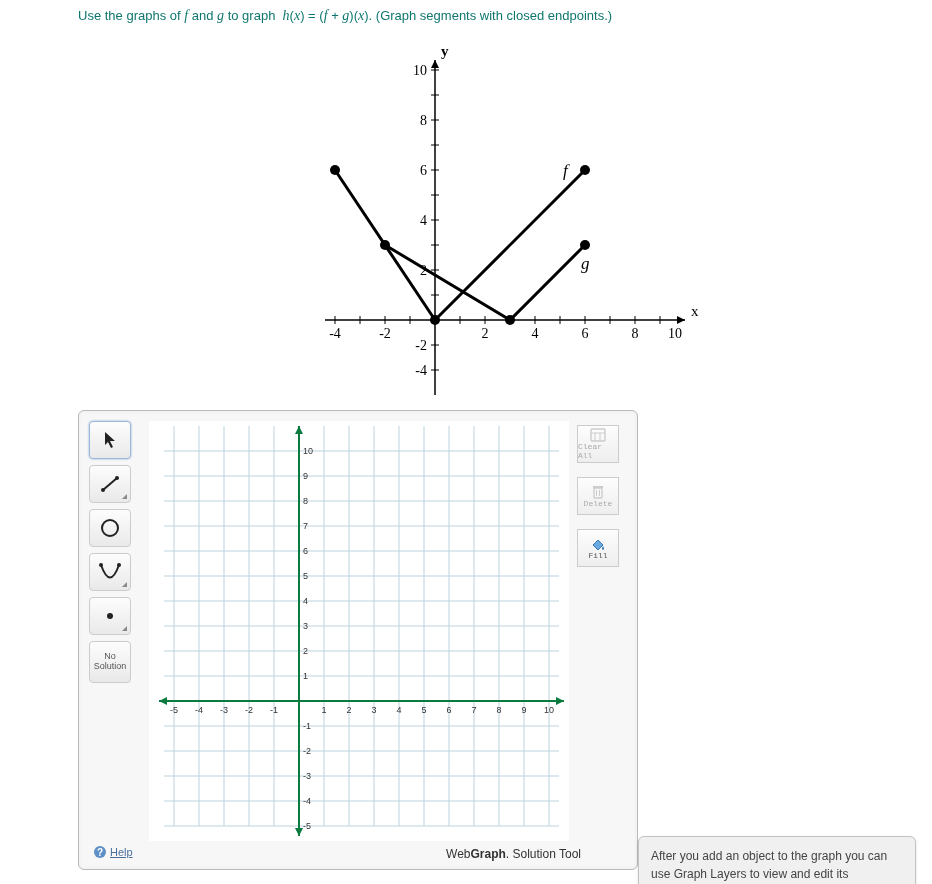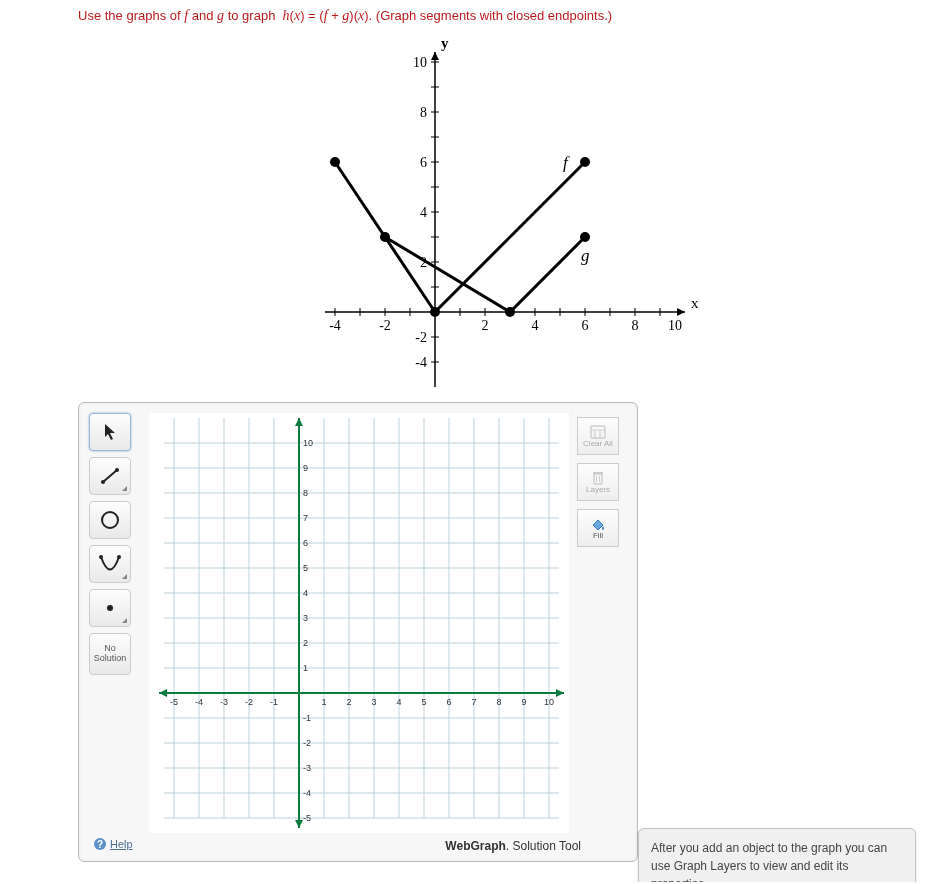--- a/index.html
+++ b/index.html
@@ -1,35 +1,35 @@
 <!DOCTYPE html>
 <html><head>
 <meta charset="utf-8">
 <style>
   * { box-sizing: border-box; margin: 0; padding: 0; }
   body { font-family: Verdana, Arial, sans-serif; font-size: 13px; color: #333; background: #fff; width: 932px; }
   .container { padding: 8px 20px 20px 78px; }
-  .question { font-size: 13px; color: #b91c1c; margin-bottom: 8px; }
+  .question { font-size: 13px; color: #0f766e; margin-bottom: 16px; }
   .question i { font-style: italic; font-family: 'Times New Roman', serif; font-size:14px; }
   .refgraph-wrap { text-align: center; margin: 4px auto 10px; width: 420px; position: relative; }
   .refgraph-wrap svg { display:block; margin:0 auto; }
   .graphing-tool { border: 1px solid #bbb; border-radius: 6px; background: #f7f7f7; position: relative; width: 560px; height: 460px; box-shadow: inset 0 0 4px rgba(0,0,0,0.05);}
   .toolbar { position: absolute; left: 10px; top: 10px; width: 50px; }
   .tool-btn { width: 42px; height: 38px; background: linear-gradient(#fdfdfd,#e9e9e9); border: 1px solid #ccc; border-radius: 4px; margin-bottom: 6px; display: flex; align-items: center; justify-content: center; cursor: pointer; font-size: 11px; color:#555; position:relative;}
   .tool-btn.selected{ border-color:#9cb7d9; box-shadow:0 0 2px #6d9bd2;}
   .tool-btn .corner{ position:absolute; right:3px; bottom:3px; width:0;height:0;border-left:5px solid transparent;border-bottom:5px solid #888;}
   .tool-btn.nosol{ height:42px; font-size:9px; line-height:1.1; flex-direction:column; text-align:center;}
   .canvas-area { position: absolute; left: 70px; top: 10px; width: 420px; height: 420px; background: #fff; }
   .side-btns { position: absolute; right: 14px; top: 14px; width: 46px; }
-  .side-btn { width: 42px; height: 38px; background: linear-gradient(#fdfdfd,#eee); border:1px solid #ccc; border-radius:0; margin-bottom:8px; display:flex; flex-direction:column; align-items:center; justify-content:center; font-size:8px; color:#aaa; cursor:pointer;}
+  .side-btn { width: 42px; height: 38px; background: linear-gradient(#fdfdfd,#eee); border:1px solid #ccc; border-radius:0; margin-bottom:14px; display:flex; flex-direction:column; align-items:center; justify-content:center; font-size:8px; color:#aaa; cursor:pointer;font-family:Liberation Mono, monospace;}
   .side-btn.active{ color:#555;}
   .help-link{ position:absolute; left:14px; bottom:10px; font-size:11px; color:#4a6f9a; text-decoration:underline; cursor:pointer; display:flex; align-items:center; gap:3px;}
   .help-link svg{flex-shrink:0;}
   .footer-brand{ position:absolute; right:56px; bottom:8px; font-size:12px; color:#333;}
-  .footer-brand .wa1{font-weight:700;} .footer-brand .wa2{font-weight:700;}
+  .footer-brand .wa1{font-weight:400;} .footer-brand .wa2{font-weight:700;}
   .layers-panel{ position:absolute; left:560px; top:426px; width:278px; border:1px solid #c3c3c3; border-radius:6px; background:#f0f0f0; box-shadow:0 1px 3px rgba(0,0,0,0.12);}
   .layers-head{ background:linear-gradient(#e2e2e2,#cfcfcf); padding:8px 12px; font-weight:700; font-size:13px; display:flex; justify-content:space-between; align-items:center; border-bottom:1px solid #bbb; border-radius:6px 6px 0 0;}
   .layers-body{ padding:10px 12px; font-size:12px; color:#444; line-height:1.5;}
   .collapse-icon{ font-weight:bold; color:#666; font-size:16px;}
   .tool-row { position:relative; }
 </style>
 </head>
 <body>
 
 <div class="container">
@@ -249,21 +249,21 @@
             </svg>
         <span>Clear All</span>
       </div>
       <div class="side-btn">
         <svg width="14" height="14">
               <rect x="3" y="3" width="8" height="10" rx="1" fill="none" stroke="#ccc" stroke-width="1.4"></rect>
               <rect x="2" y="1" width="10" height="2" fill="#ccc"></rect>
               <line x1="5.5" y1="5" x2="5.5" y2="11" stroke="#ccc"></line>
               <line x1="8.5" y1="5" x2="8.5" y2="11" stroke="#ccc"></line>
             </svg>
-        <span>Layers</span>
+        <span>Delete</span>
       </div>
       <div class="side-btn active">
         <svg width="16" height="14">
               <path d="M3 8 L8 3 L13 8 L8 13 Z" fill="#6aa9e0" stroke="#3a7ab8"></path>
               <path d="M13 9 Q15 12 13 13 Q11 12 13 9" fill="#3a7ab8"></path>
             </svg>
         <span>Fill</span>
       </div>
     </div>
 

